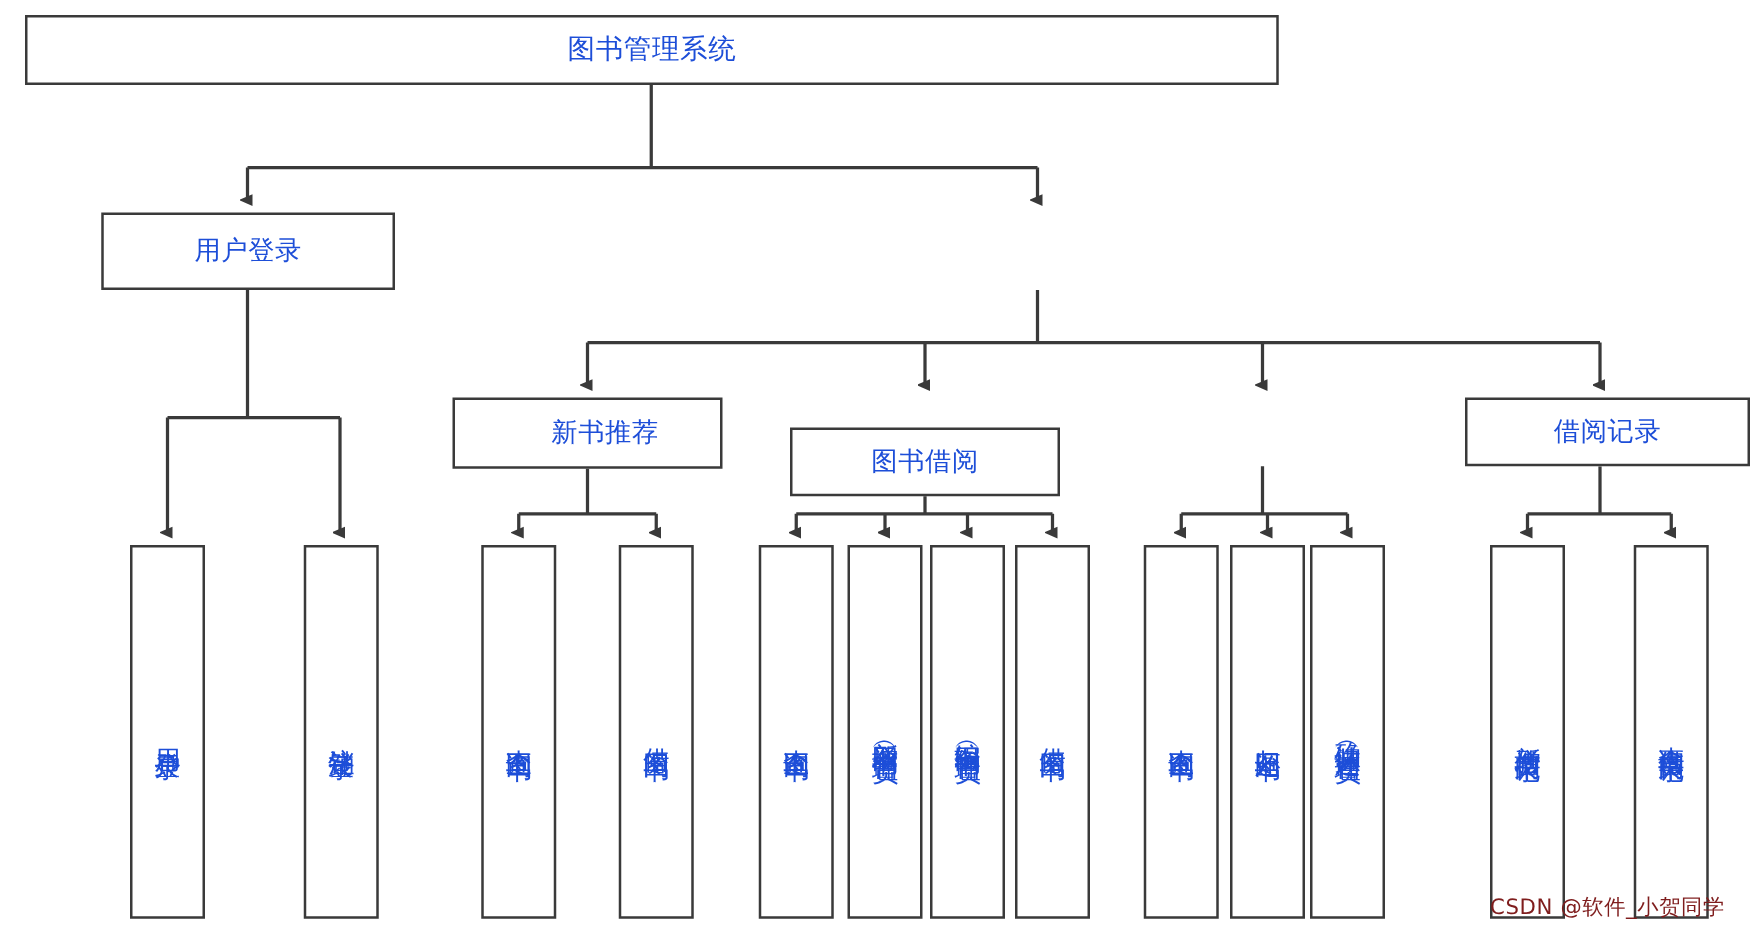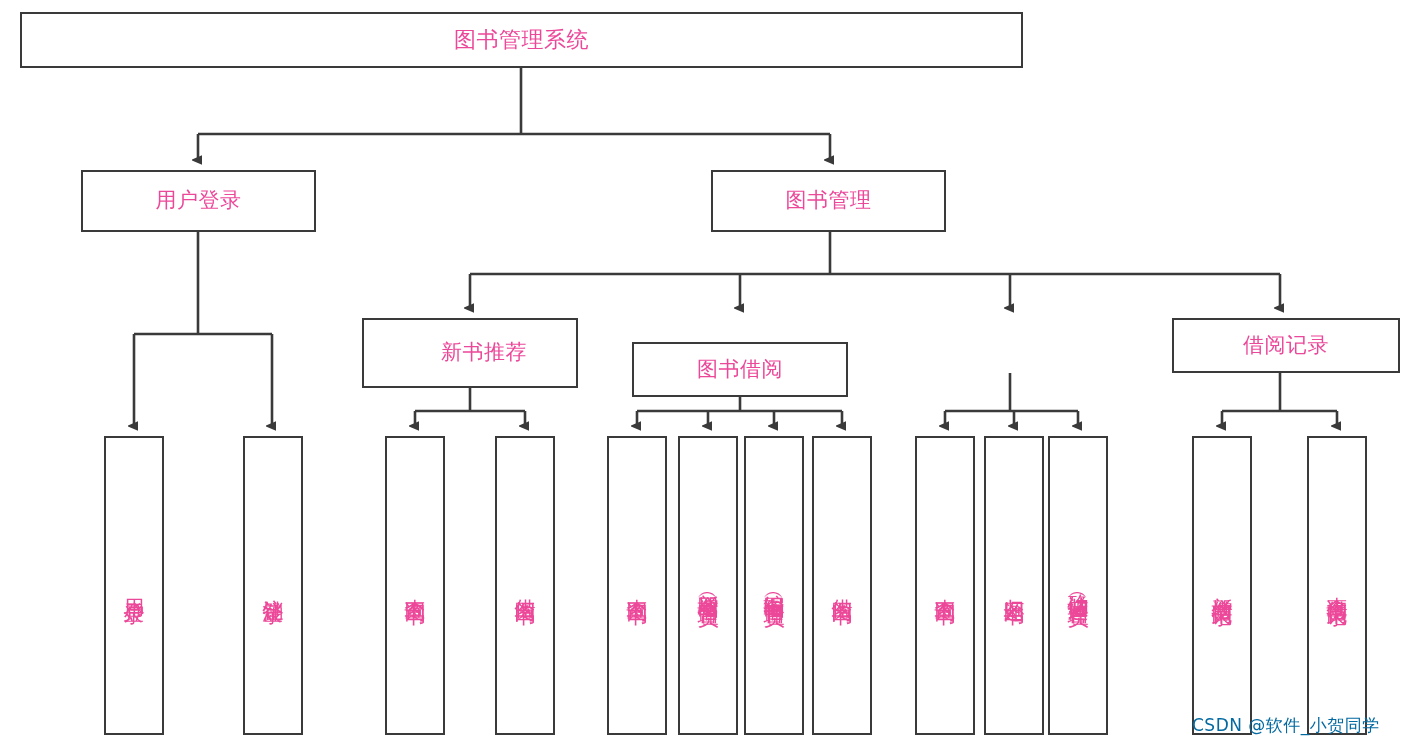--- a/index.html
+++ b/index.html
@@ -27,21 +27,21 @@
     pointer-events: none;
   }
   .node {
     position: absolute;
     box-sizing: border-box;
     background: #ffffff;
     border: 2px solid #3a3a3a;
     display: flex;
     align-items: center;
     justify-content: center;
-    color: #ec4899;
+    color: #1d4ed8;
   }
   .node.horiz {
     font-size: 21px;
     letter-spacing: 0.5px;
     line-height: 1.1;
   }
   .node.vert {
     writing-mode: vertical-rl;
     text-orientation: upright;
     font-size: 21px;
@@ -55,21 +55,21 @@
     writing-mode: vertical-rl;
     text-orientation: upright;
     white-space: nowrap;
     line-height: 1.05;
   }
   .node.root {
     font-size: 22px;
   }
   #watermark {
     position: absolute;
-    color: #0369a1;
+    color: #7f1d1d;
     font-size: 17px;
     white-space: nowrap;
     letter-spacing: 0.5px;
     user-select: none;
   }
 </style>
 </head>
 <body>
 
 <div id="canvas">
@@ -124,25 +124,22 @@
     </g>
   </svg>
 
   <div class="node horiz root" style="left:20px; top:12px; width:1003px; height:56px;">
     <span>图书管理系统</span>
   </div>
 
   <div class="node horiz" style="left:81px; top:170px; width:235px; height:62px;">
     <span>用户登录</span>
   </div>
-  <div class="node horiz" style="left:711px; top:170px; width:235px; height:62px;">
-    <span>图书管理</span>
-  </div>
 
-  <div class="node horiz" style="left:362px; top:318px; width:216px; height:70px;padding-left:28px;">
+  <div class="node horiz" style="left:362px; top:318px; width:216px; height:57px;padding-left:28px;">
     <span>新书推荐</span>
   </div>
   <div class="node horiz" style="left:632px; top:318px; width:216px; height:55px;margin-top:24px;">
     <span>图书借阅</span>
   </div>
   <div class="node horiz" style="left:1172px; top:318px; width:228px; height:55px;">
     <span>借阅记录</span>
   </div>
 
   <div class="node vert" style="left:104px; top:436px; width:60px; height:299px;">

